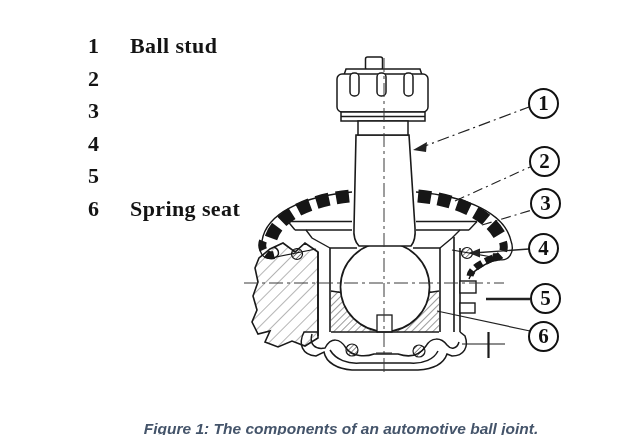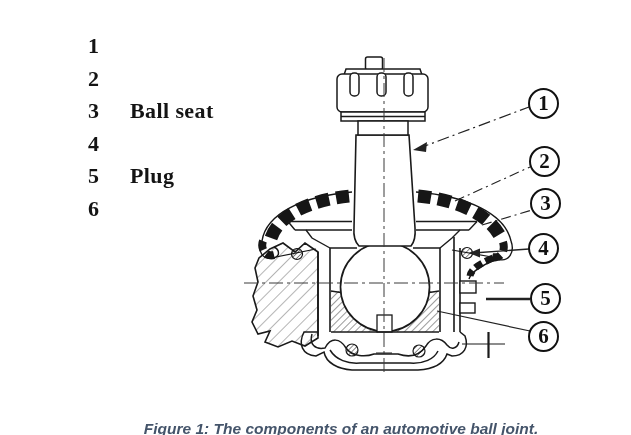--- a/index.html
+++ b/index.html
@@ -45,37 +45,37 @@
   }
 </style>
 </head>
 <body>
 
 <div class="page">
 
   <div class="legend">
     <div class="legend-row">
       <span class="legend-num">1</span>
+      <span class="legend-label">Ball stud</span>
     </div>
     <div class="legend-row">
       <span class="legend-num">2</span>
     </div>
     <div class="legend-row">
       <span class="legend-num">3</span>
-      <span class="legend-label">Ball seat</span>
     </div>
     <div class="legend-row">
       <span class="legend-num">4</span>
     </div>
     <div class="legend-row">
       <span class="legend-num">5</span>
-      <span class="legend-label">Plug</span>
     </div>
     <div class="legend-row">
       <span class="legend-num">6</span>
+      <span class="legend-label">Spring seat</span>
     </div>
   </div>
 
   <svg class="figure-svg" width="631" height="435" viewBox="0 0 631 435">
     <defs>
       <pattern id="hatchArm" width="9" height="9" patternUnits="userSpaceOnUse" patternTransform="rotate(45)">
         <line x1="0" y1="0" x2="0" y2="9" stroke="#2b2b2b" stroke-width="0.7"></line>
       </pattern>
       <pattern id="hatchSeat" width="5" height="5" patternUnits="userSpaceOnUse" patternTransform="rotate(45)">
         <line x1="0" y1="0" x2="0" y2="5" stroke="#1f1f1f" stroke-width="0.9"></line>

